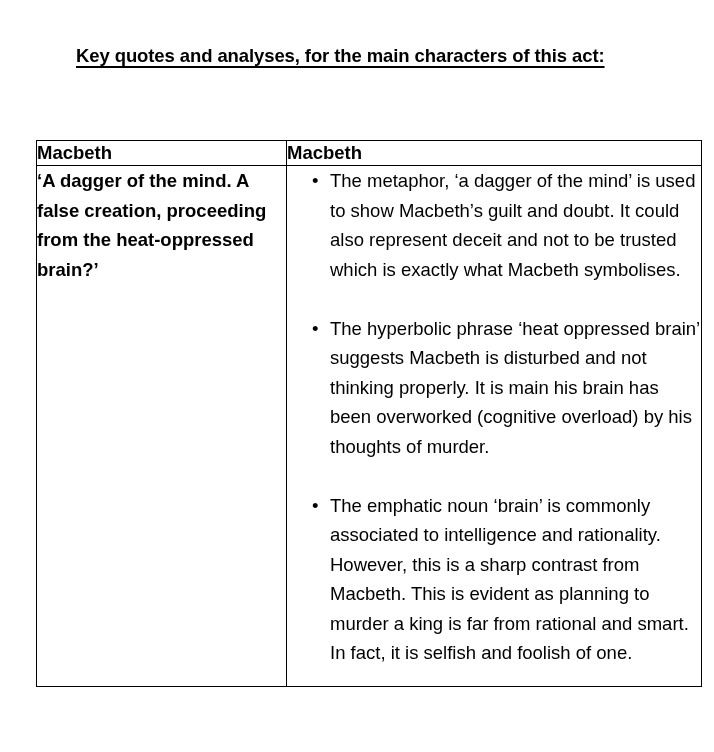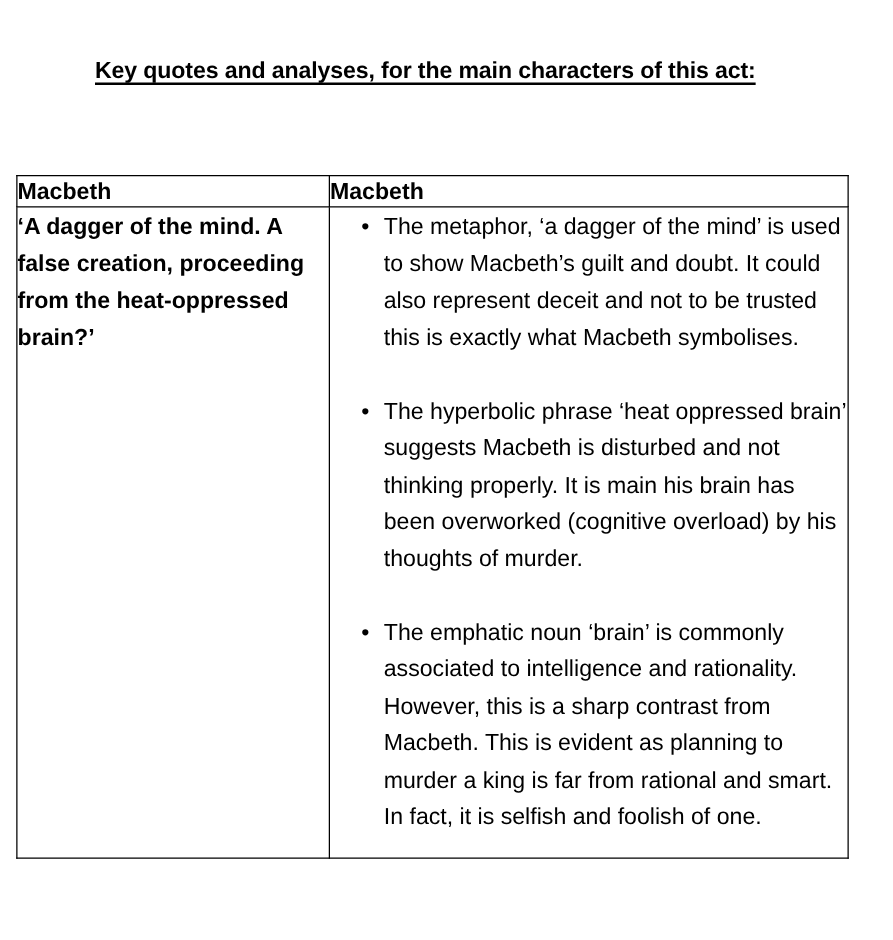--- a/index.html
+++ b/index.html
@@ -34,21 +34,21 @@
     white-space: nowrap;
     text-decoration: underline;
     text-underline-offset: 3.5px;
     text-decoration-thickness: 1.6px;
     line-height: 24px;
   }
 
   
   .quote-table {
     position: absolute;
-    left: 13px;
+    left: 36px;
     top: 140px;
     width: 612px;
     border-collapse: collapse;
     table-layout: fixed;
   }
   .quote-table td,
   .quote-table th {
     border: 1.7px solid #000000;
     vertical-align: top;
     padding: 0;
@@ -125,21 +125,21 @@
     </thead>
     <tbody>
       <tr>
         <td class="quote-cell">
           <span class="quote-text">‘A dagger of the mind. A false creation, proceeding from the heat-oppressed brain?’</span>
         </td>
         <td class="analysis-cell">
           <ul class="bullet-list">
             <li class="bullet-item">
               <span class="dot">•</span>
-              <span>The metaphor, ‘a dagger of the mind’ is used to show Macbeth’s guilt and doubt. It could also represent deceit and not to be trusted this is exactly what Macbeth symbolises.</span>
+              <span>The metaphor, ‘a dagger of the mind’ is used to show Macbeth’s guilt and doubt. It could also represent deceit and not to be trusted which is exactly what Macbeth symbolises.</span>
             </li>
             <li class="bullet-item">
               <span class="dot">•</span>
               <span>The hyperbolic phrase ‘heat oppressed brain’ suggests Macbeth is disturbed and not thinking properly. It is main his brain has been overworked (cognitive overload) by his thoughts of murder.</span>
             </li>
             <li class="bullet-item">
               <span class="dot">•</span>
               <span>The emphatic noun ‘brain’ is commonly associated to intelligence and rationality. However, this is a sharp contrast from Macbeth. This is evident as planning to murder a king is far from rational and smart. In fact, it is selfish and foolish of one.</span>
             </li>
           </ul>

